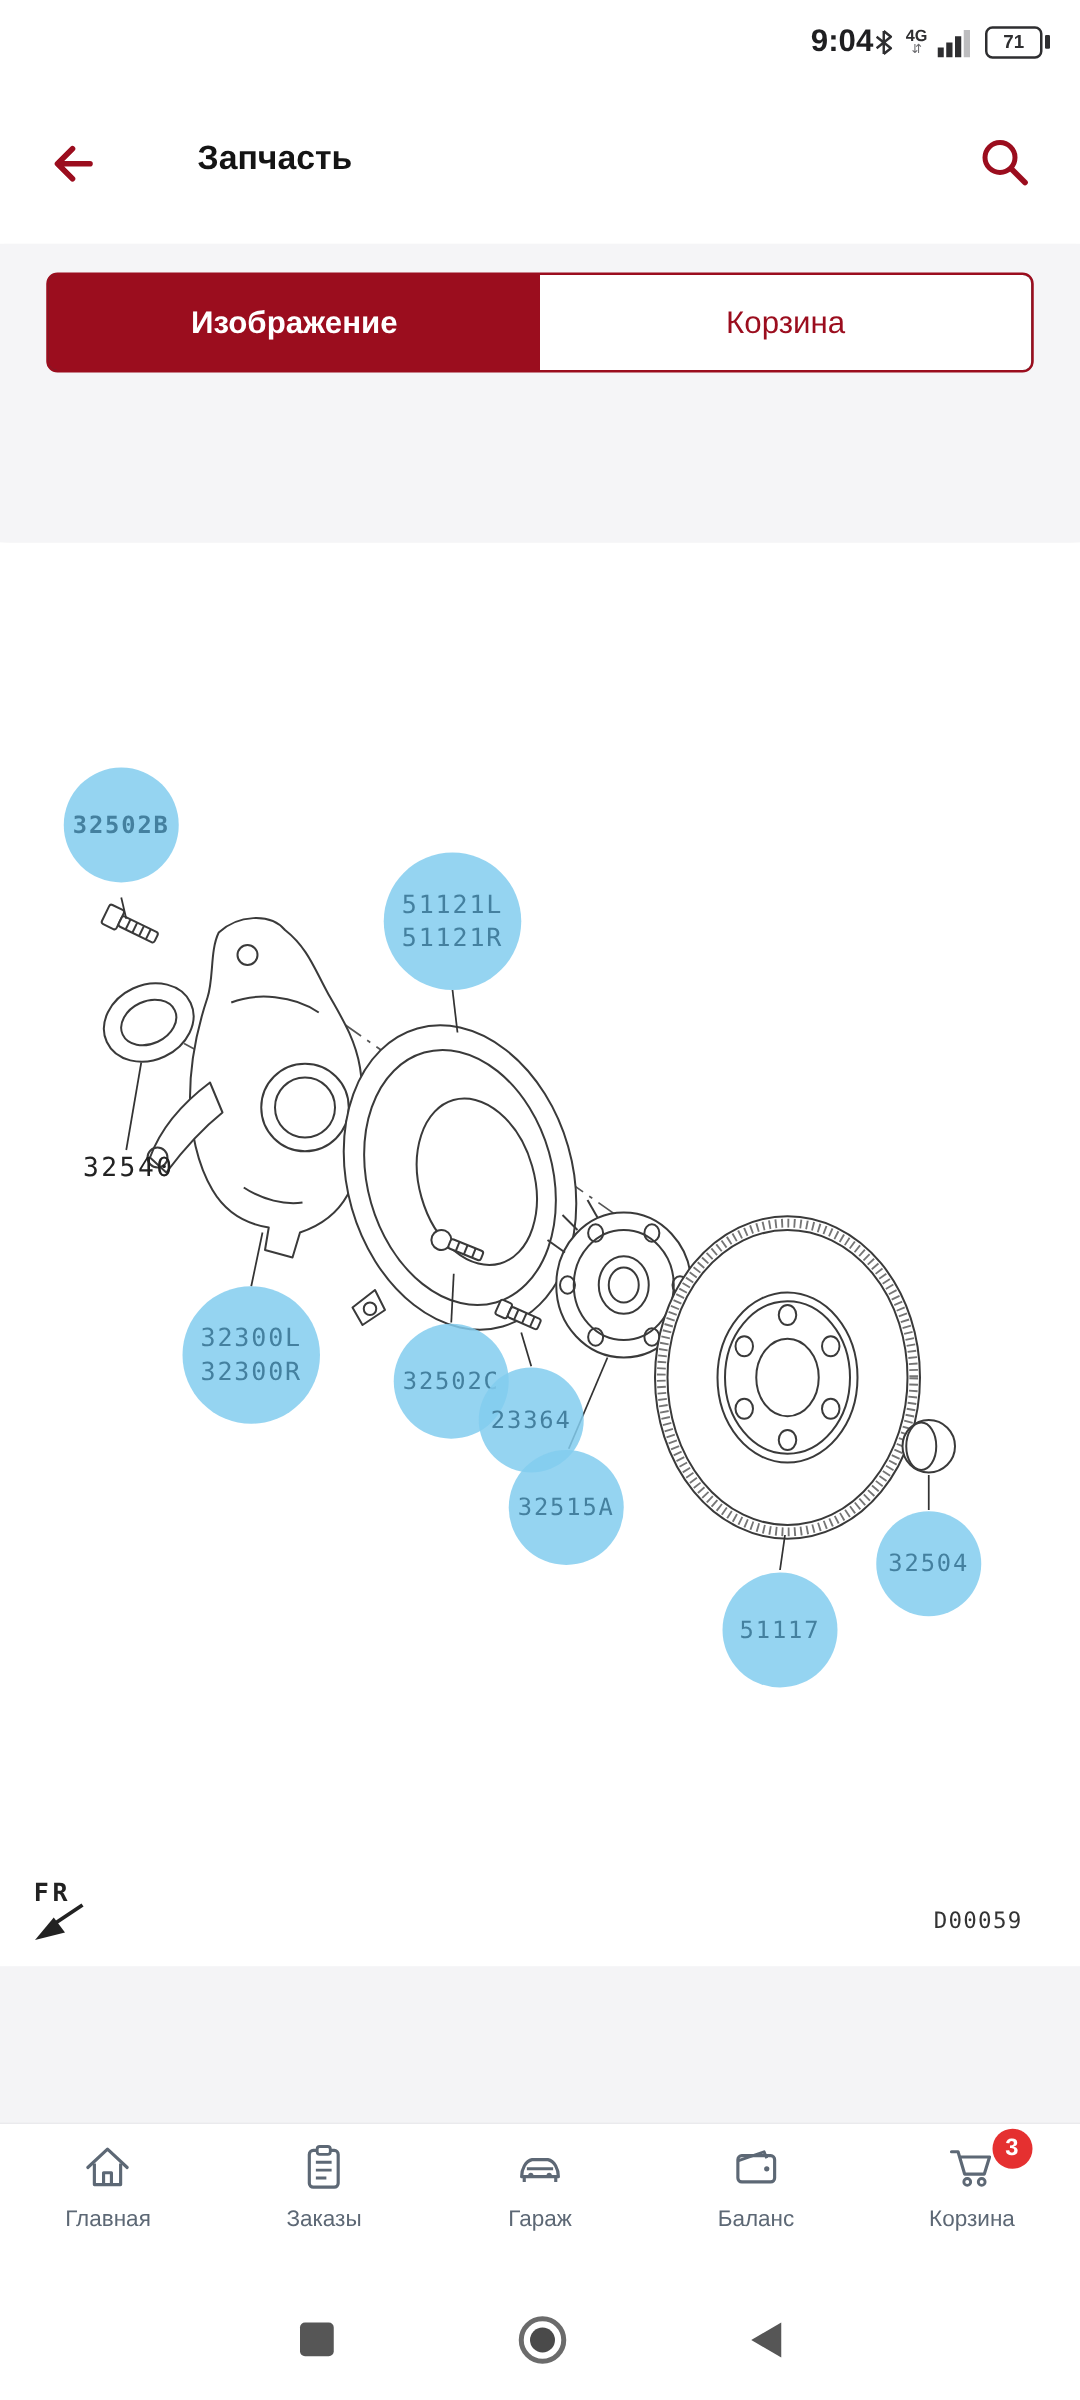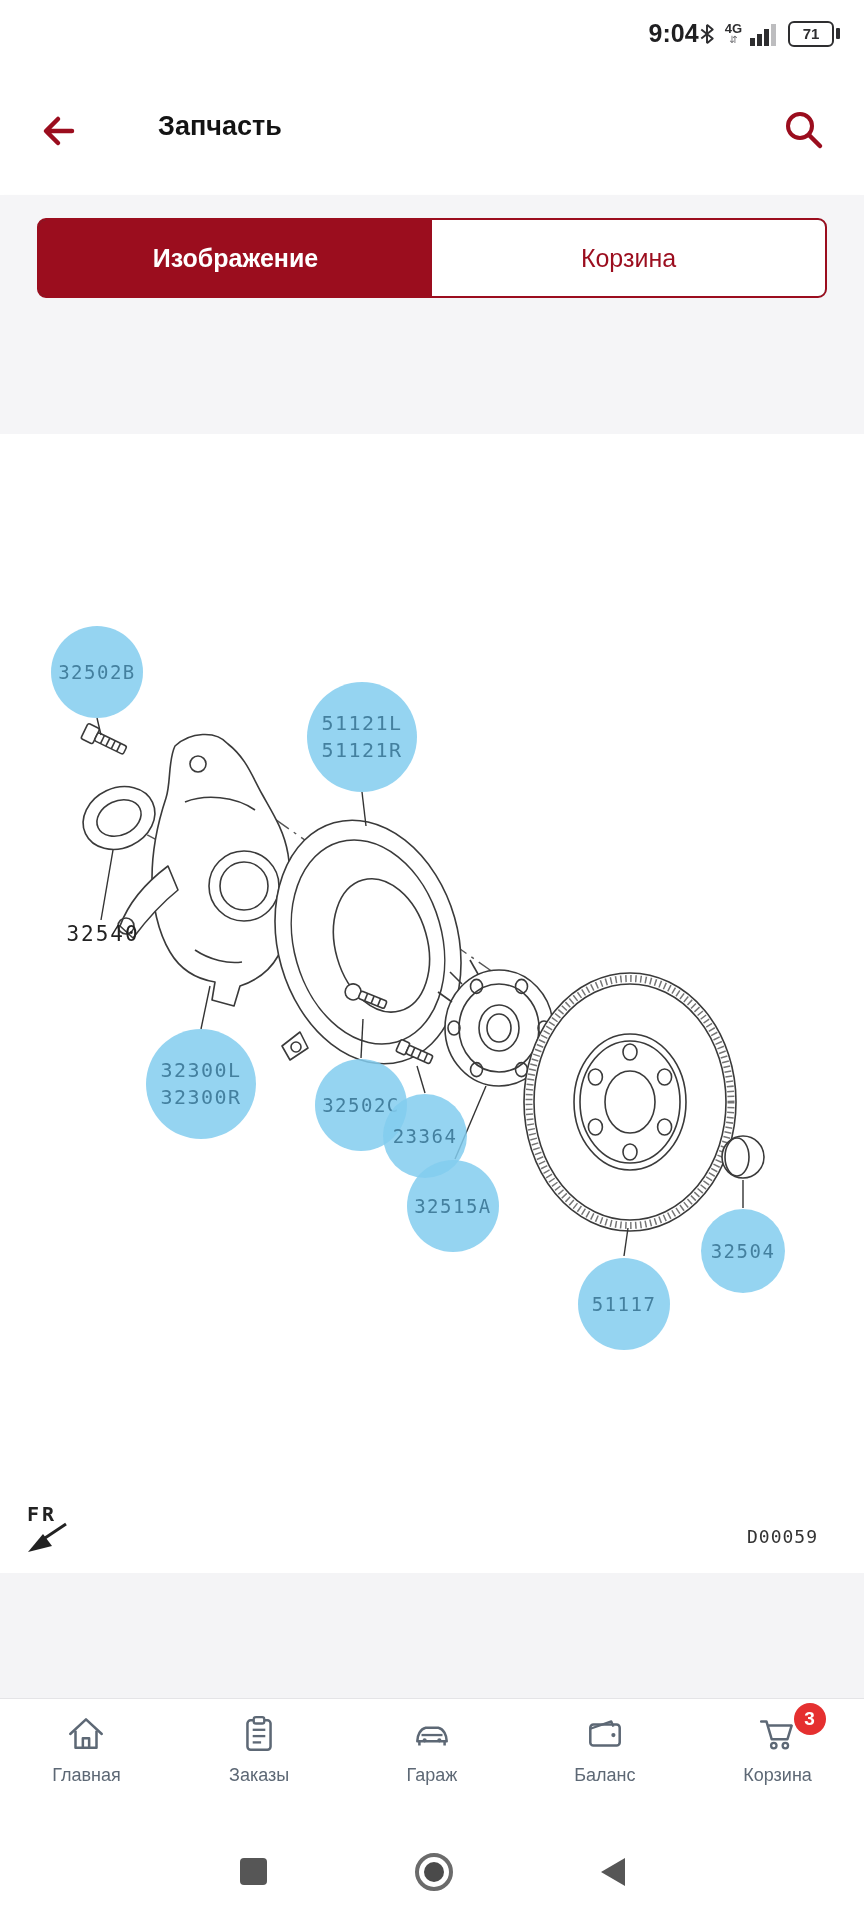--- a/index.html
+++ b/index.html
@@ -216,21 +216,21 @@
       <line x1="624" y1="822" x2="628" y2="794"></line>
       <line x1="743" y1="774" x2="743" y2="746"></line>
     </g>
 
     <g>
       <line x1="66" y1="1090" x2="42" y2="1106" stroke="#222" stroke-width="3"></line>
       <polygon points="28,1118 52,1112 43,1100" fill="#222"></polygon>
     </g>
   </svg>
 
-  <div class="bubble b-sm" style="left:51px;  top:192px; width:92px;  height:92px;">
+  <div class="bubble b-sm" style="left:51px;  top:180px; width:92px;  height:92px;font-weight:bold;">
       <span>32502B</span>
     </div>
   <div class="bubble b-lg" style="left:307px; top:248px; width:110px; height:110px;">
       <span>51121L</span>
       <span>51121R</span>
     </div>
   <div class="bubble b-lg" style="left:146px; top:595px; width:110px; height:110px;">
       <span>32300L</span>
       <span>32300R</span>
     </div>

